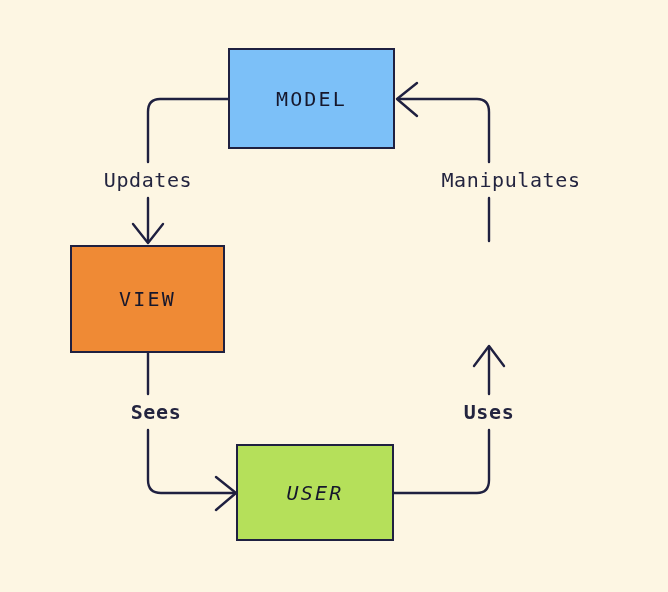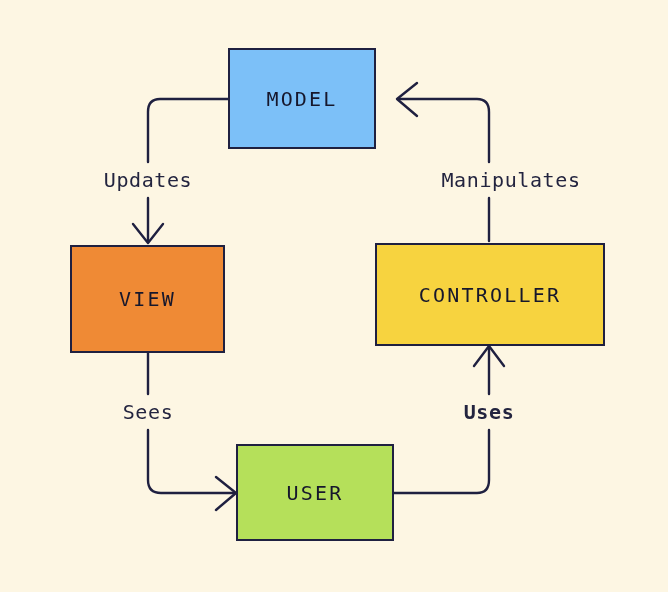--- a/index.html
+++ b/index.html
@@ -34,38 +34,38 @@
     justify-content: center;
   }
   .node-label {
     font-family: "DejaVu Sans Mono", monospace;
     font-size: 20px;
     letter-spacing: 2.2px;
     color: #16172c;
     white-space: nowrap;
     user-select: none;
   }
-  #node-model  { left: 228px; top: 48px;  width: 148px; height: 101px; }
+  #node-model  { left: 228px; top: 48px;  width: 167px; height: 101px; }
   #node-view   { left: 70px;  top: 245px; width: 155px; height: 108px; }
   #node-controller { left: 375px; top: 243px; width: 230px; height: 103px; }
-  #node-user   { left: 236px; top: 444px; width: 158px; height: 97px; }
+  #node-user   { left: 236px; top: 444px; width: 158px; height: 97px; font-style: italic; }
 
   .edge-label {
     position: absolute;
     font-family: "DejaVu Sans Mono", monospace;
     font-size: 20px;
     color: #23243f;
     letter-spacing: 0.6px;
     white-space: nowrap;
     transform: translate(-50%, -50%);
     user-select: none;
   }
   #label-updates     { left: 148px; top: 180px; }
   #label-manipulates { left: 489px; top: 180px; padding-left: 44px; }
-  #label-sees        { left: 148px; top: 412px; }
+  #label-sees        { left: 156px; top: 412px; font-weight: bold; }
   #label-uses        { left: 489px; top: 412px; font-weight: bold; }
 </style>
 </head>
 <body>
 
 <div id="diagram-root">
 
   <svg id="diagram-canvas" viewBox="0 0 668 592" xmlns="http://www.w3.org/2000/svg">
 
     <g>
@@ -94,23 +94,20 @@
   </svg>
 
   <div class="node-box" id="node-model" style="background:#7cc0f8">
     <span class="node-label">MODEL</span>
   </div>
 
   <div class="node-box" id="node-view" style="background:#ef8a35">
     <span class="node-label">VIEW</span>
   </div>
 
-  <div class="node-box" id="node-controller" style="background:#f7d33f">
-    <span class="node-label">CONTROLLER</span>
-  </div>
 
   <div class="node-box" id="node-user" style="background:#b5e05a">
     <span class="node-label">USER</span>
   </div>
 
   <div class="edge-label" id="label-updates">Updates</div>
   <div class="edge-label" id="label-sees">Sees</div>
   <div class="edge-label" id="label-uses">Uses</div>
   <div class="edge-label" id="label-manipulates">Manipulates</div>
 

